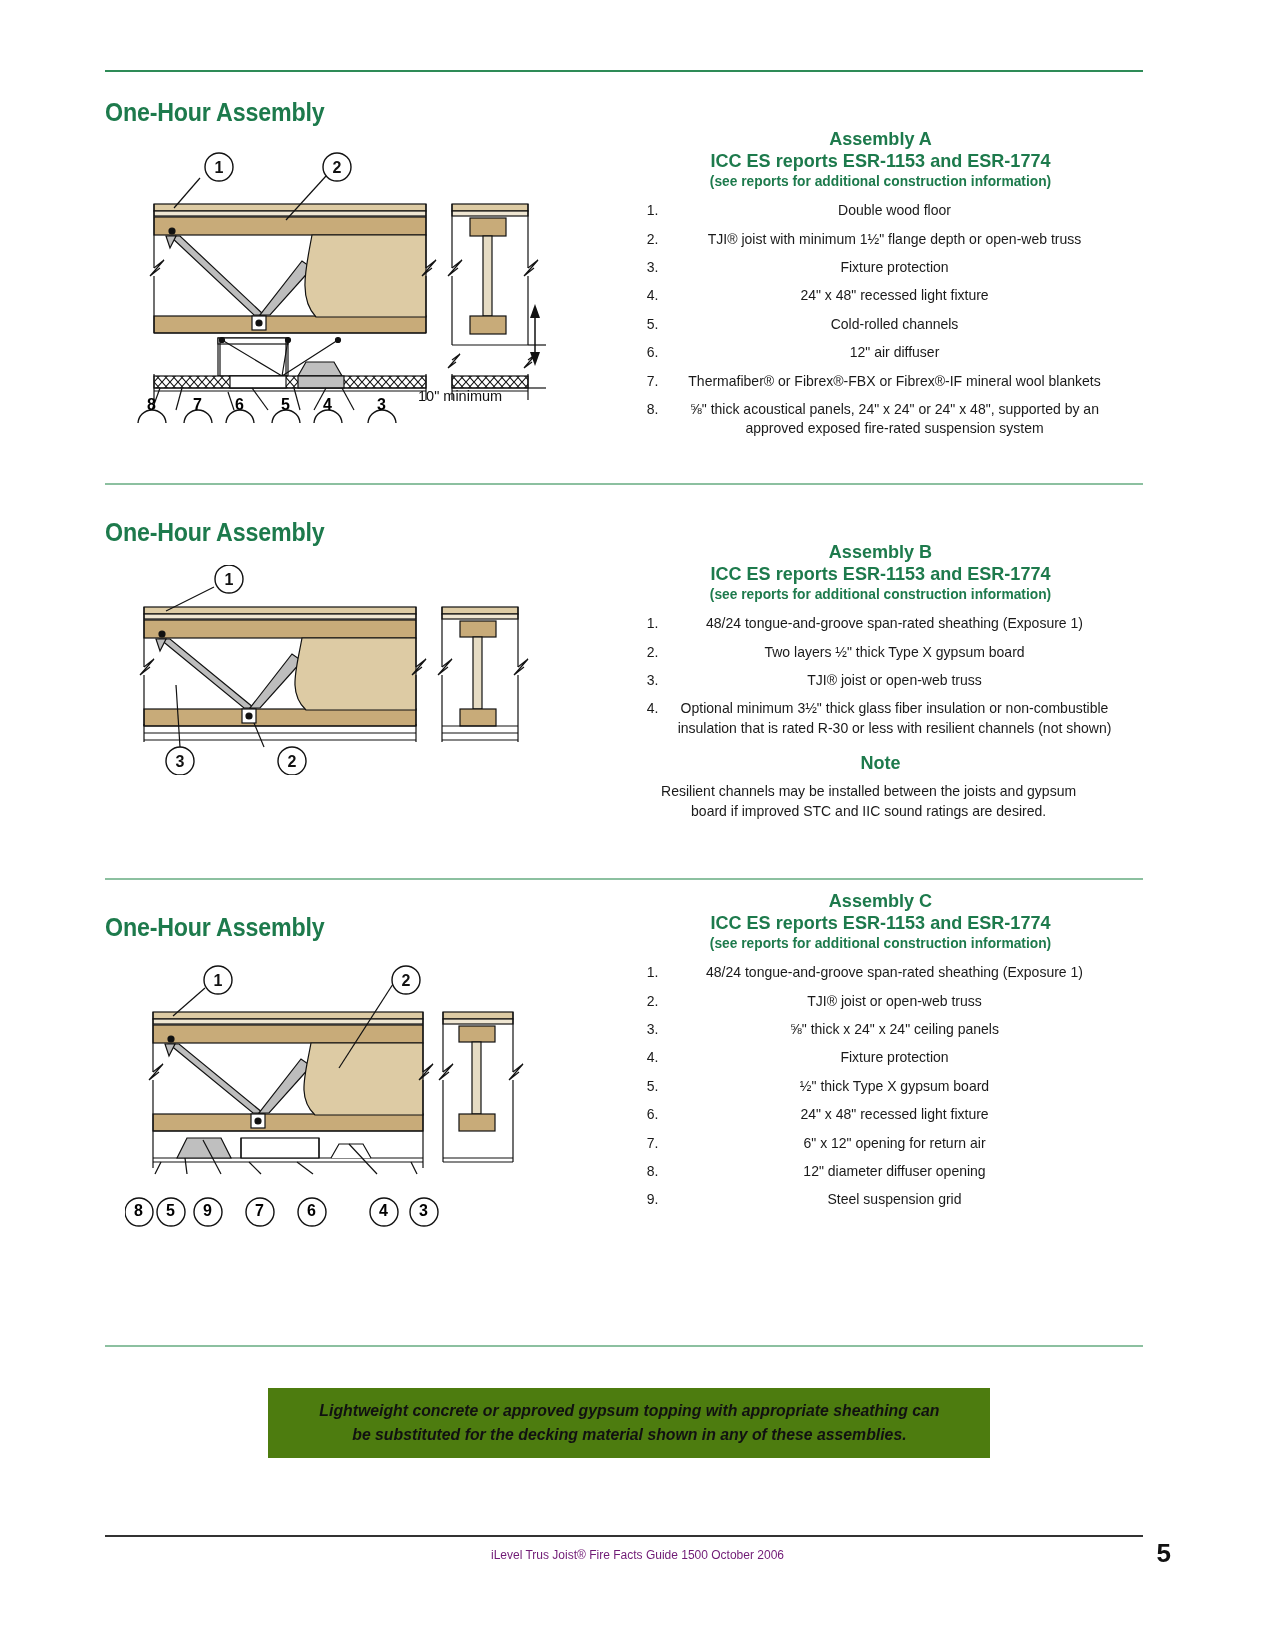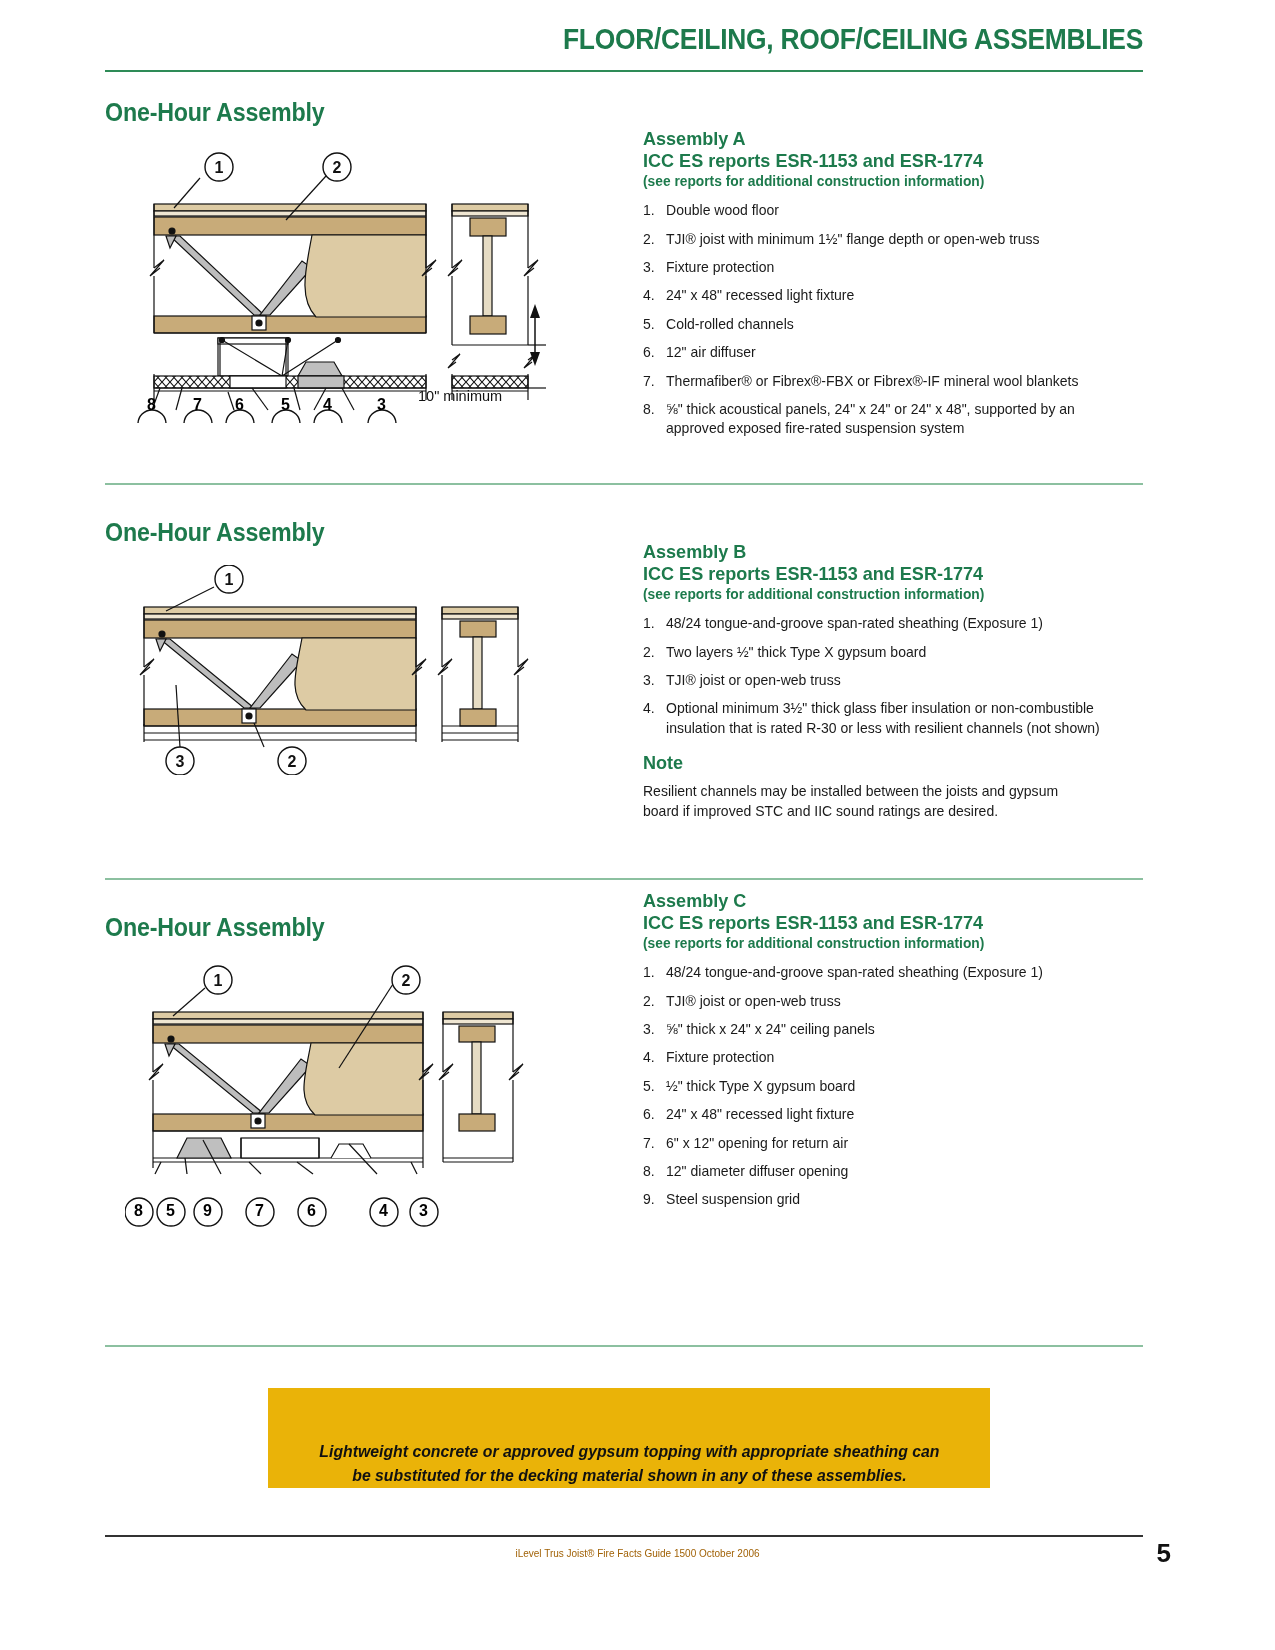--- a/index.html
+++ b/index.html
@@ -39,21 +39,21 @@
     letter-spacing: -0.2px;
     transform: scaleX(0.93); transform-origin: left center;
     white-space: nowrap;
   }
   .divider {
     position: absolute; left: 105px; width: 1038px; height: 2px;
     background: #8cc0a0;
   }
 
   
-  .txtcol { position: absolute; left: 643px; width: 500px; }
+  .txtcol { position: absolute; left: 643px; width: 500px; text-align: center; }
   .asm-name {
     font-size: 19px; font-weight: bold; color: #1d7a4c;
     font-family: "Liberation Sans Narrow", "Liberation Sans", sans-serif;
     transform: scaleX(0.95); transform-origin: left center;
     white-space: nowrap; line-height: 1.16;
   }
   .asm-reports {
     font-size: 19px; font-weight: bold; color: #1d7a4c;
     font-family: "Liberation Sans Narrow", "Liberation Sans", sans-serif;
     transform: scaleX(0.95); transform-origin: left center;
@@ -92,57 +92,54 @@
     max-width: 470px;
   }
 
   
   .diagram { position: absolute; }
   .diagram svg { display: block; }
 
   
   .callout {
     position: absolute; left: 268px; top: 1388px;
-    width: 722px; height: 100px;
-    background: #eab308;
-    display: flex; align-items: flex-end; justify-content: center;
+    width: 722px; height: 70px;
+    background: #4d7c0f;
+    display: flex; align-items: center; justify-content: center;
   }
   .callout p {
     text-align: center;
     font-style: italic; font-weight: bold;
     font-size: 17px; line-height: 1.42; color: #111;
     font-family: "Liberation Sans Narrow", "Liberation Sans", sans-serif;
     transform: scaleX(0.93);
     max-width: 690px;
   }
 
   
   .footer-rule {
     position: absolute; left: 105px; top: 1535px; width: 1038px; height: 2px;
     background: #333;
   }
   .footer-text {
     position: absolute; left: 0; top: 1548px; width: 1275px;
-    text-align: center; font-size: 10px; color: #a16207;
+    text-align: center; font-size: 12px; color: #701a75;
     font-family: "Liberation Sans Narrow", "Liberation Sans", sans-serif;
   }
   .page-num {
     position: absolute; right: 104px; top: 1538px;
     font-size: 26px; font-weight: bold; color: #111;
     font-family: "Liberation Sans Narrow", "Liberation Sans", sans-serif;
   }
 </style>
 </head>
 <body>
 
 <div class="page">
 
-  <div class="page-header">
-    <h1>FLOOR/CEILING, ROOF/CEILING ASSEMBLIES</h1>
-  </div>
   <div class="header-rule"></div>
 
   <div class="section">
     <div class="sec-title" style="top:98px">One-Hour Assembly</div>
 
     <div class="diagram" style="left:130px; top:148px;">
       <svg width="420" height="275" viewBox="0 0 420 275">
         <defs>
           <pattern id="hatchA" width="8" height="9" patternUnits="userSpaceOnUse">
             <rect width="8" height="9" fill="#fff"></rect>

